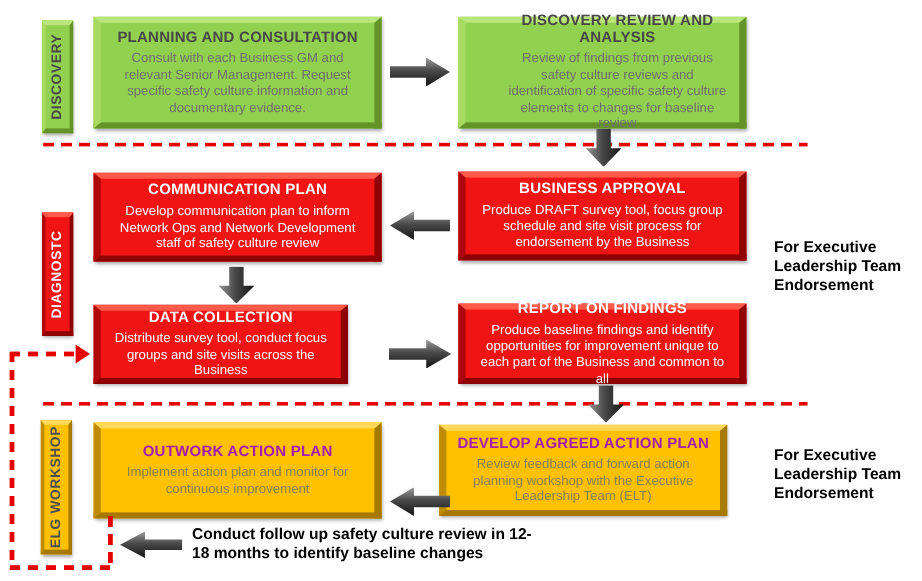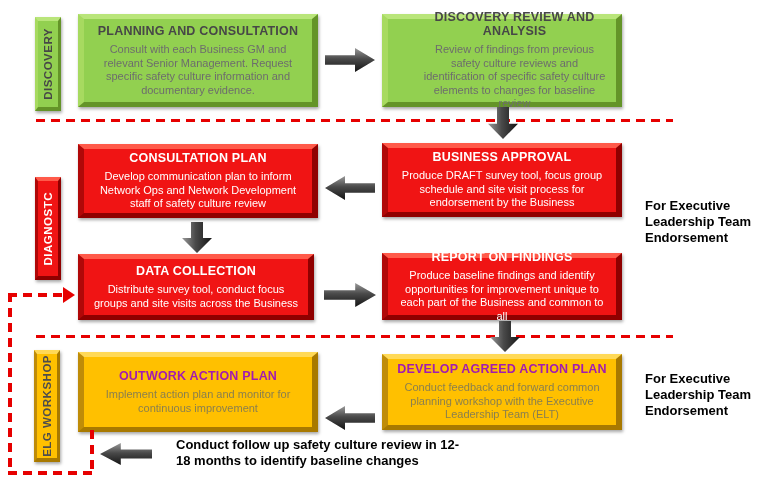--- a/index.html
+++ b/index.html
@@ -111,52 +111,52 @@
   <div class="box green" style="left:78px;top:14px;width:240px;height:93px;">
     <div class="title">PLANNING AND CONSULTATION</div>
     <div class="body">Consult with each Business GM and relevant Senior Management. Request specific safety culture information and documentary evidence.</div>
   </div>
   <div class="box green" style="left:382px;top:14px;width:240px;height:93px;padding-left:33px;">
     <div class="title">DISCOVERY REVIEW AND ANALYSIS</div>
     <div class="body">Review of findings from previous safety culture reviews and identification of specific safety culture elements to changes for baseline review</div>
   </div>
 
   <div class="box red" style="left:78px;top:144px;width:240px;height:74px;">
-    <div class="title">CONSULTATION PLAN</div>
+    <div class="title">COMMUNICATION PLAN</div>
     <div class="body">Develop communication plan to inform Network Ops and Network Development staff of safety culture review</div>
   </div>
   <div class="box red" style="left:382px;top:143px;width:240px;height:74px;">
     <div class="title">BUSINESS APPROVAL</div>
     <div class="body">Produce DRAFT survey tool, focus group schedule and site visit process for endorsement by the Business</div>
   </div>
 
-  <div class="box red" style="left:78px;top:254px;width:236px;height:66px;">
+  <div class="box red" style="left:78px;top:254px;width:212px;height:66px;">
     <div class="title">DATA COLLECTION</div>
     <div class="body">Distribute survey tool, conduct focus groups and site visits across the Business</div>
   </div>
   <div class="box red" style="left:382px;top:253px;width:240px;height:67px;">
     <div class="title">REPORT ON FINDINGS</div>
     <div class="body">Produce baseline findings and identify opportunities for improvement unique to each part of the Business and common to all</div>
   </div>
 
   <div class="box yellow" style="left:78px;top:352px;width:240px;height:80px;">
     <div class="title">OUTWORK ACTION PLAN</div>
     <div class="body">Implement action plan and monitor for continuous improvement</div>
   </div>
-  <div class="box yellow" style="left:382px;top:354px;width:240px;height:76px;">
+  <div class="box yellow" style="left:366px;top:354px;width:240px;height:76px;">
     <div class="title">DEVELOP AGREED ACTION PLAN</div>
-    <div class="body">Conduct feedback and forward common planning workshop with the Executive Leadership Team (ELT)</div>
+    <div class="body">Review feedback and forward action planning workshop with the Executive Leadership Team (ELT)</div>
   </div>
 
   <div class="arrow h" style="left:325px;top:48px;width:50px;height:24px;"></div>
   <div class="arrow v" style="left:488px;top:107px;width:30px;height:32px;"></div>
   <div class="arrow h left" style="left:325px;top:176px;width:50px;height:24px;"></div>
   <div class="arrow v" style="left:182px;top:222px;width:30px;height:31px;"></div>
   <div class="arrow h" style="left:324px;top:283px;width:52px;height:24px;"></div>
   <div class="arrow v" style="left:490px;top:321px;width:30px;height:31px;"></div>
   <div class="arrow h left" style="left:325px;top:406px;width:50px;height:24px;"></div>
   <div class="arrow h left" style="left:100px;top:443px;width:52px;height:22px;"></div>
 
   <div class="note" style="left:645px;top:198px;width:118px;">For Executive Leadership Team Endorsement</div>
   <div class="note" style="left:645px;top:371px;width:118px;">For Executive Leadership Team Endorsement</div>
-  <div class="note" style="left:160px;top:437px;width:296px;margin-left:16px;">Conduct follow up safety culture review in 12-18 months to identify baseline changes</div>
+  <div class="note" style="left:160px;top:437px;width:296px;">Conduct follow up safety culture review in 12-18 months to identify baseline changes</div>
 
 </div>
 
 </body></html>

